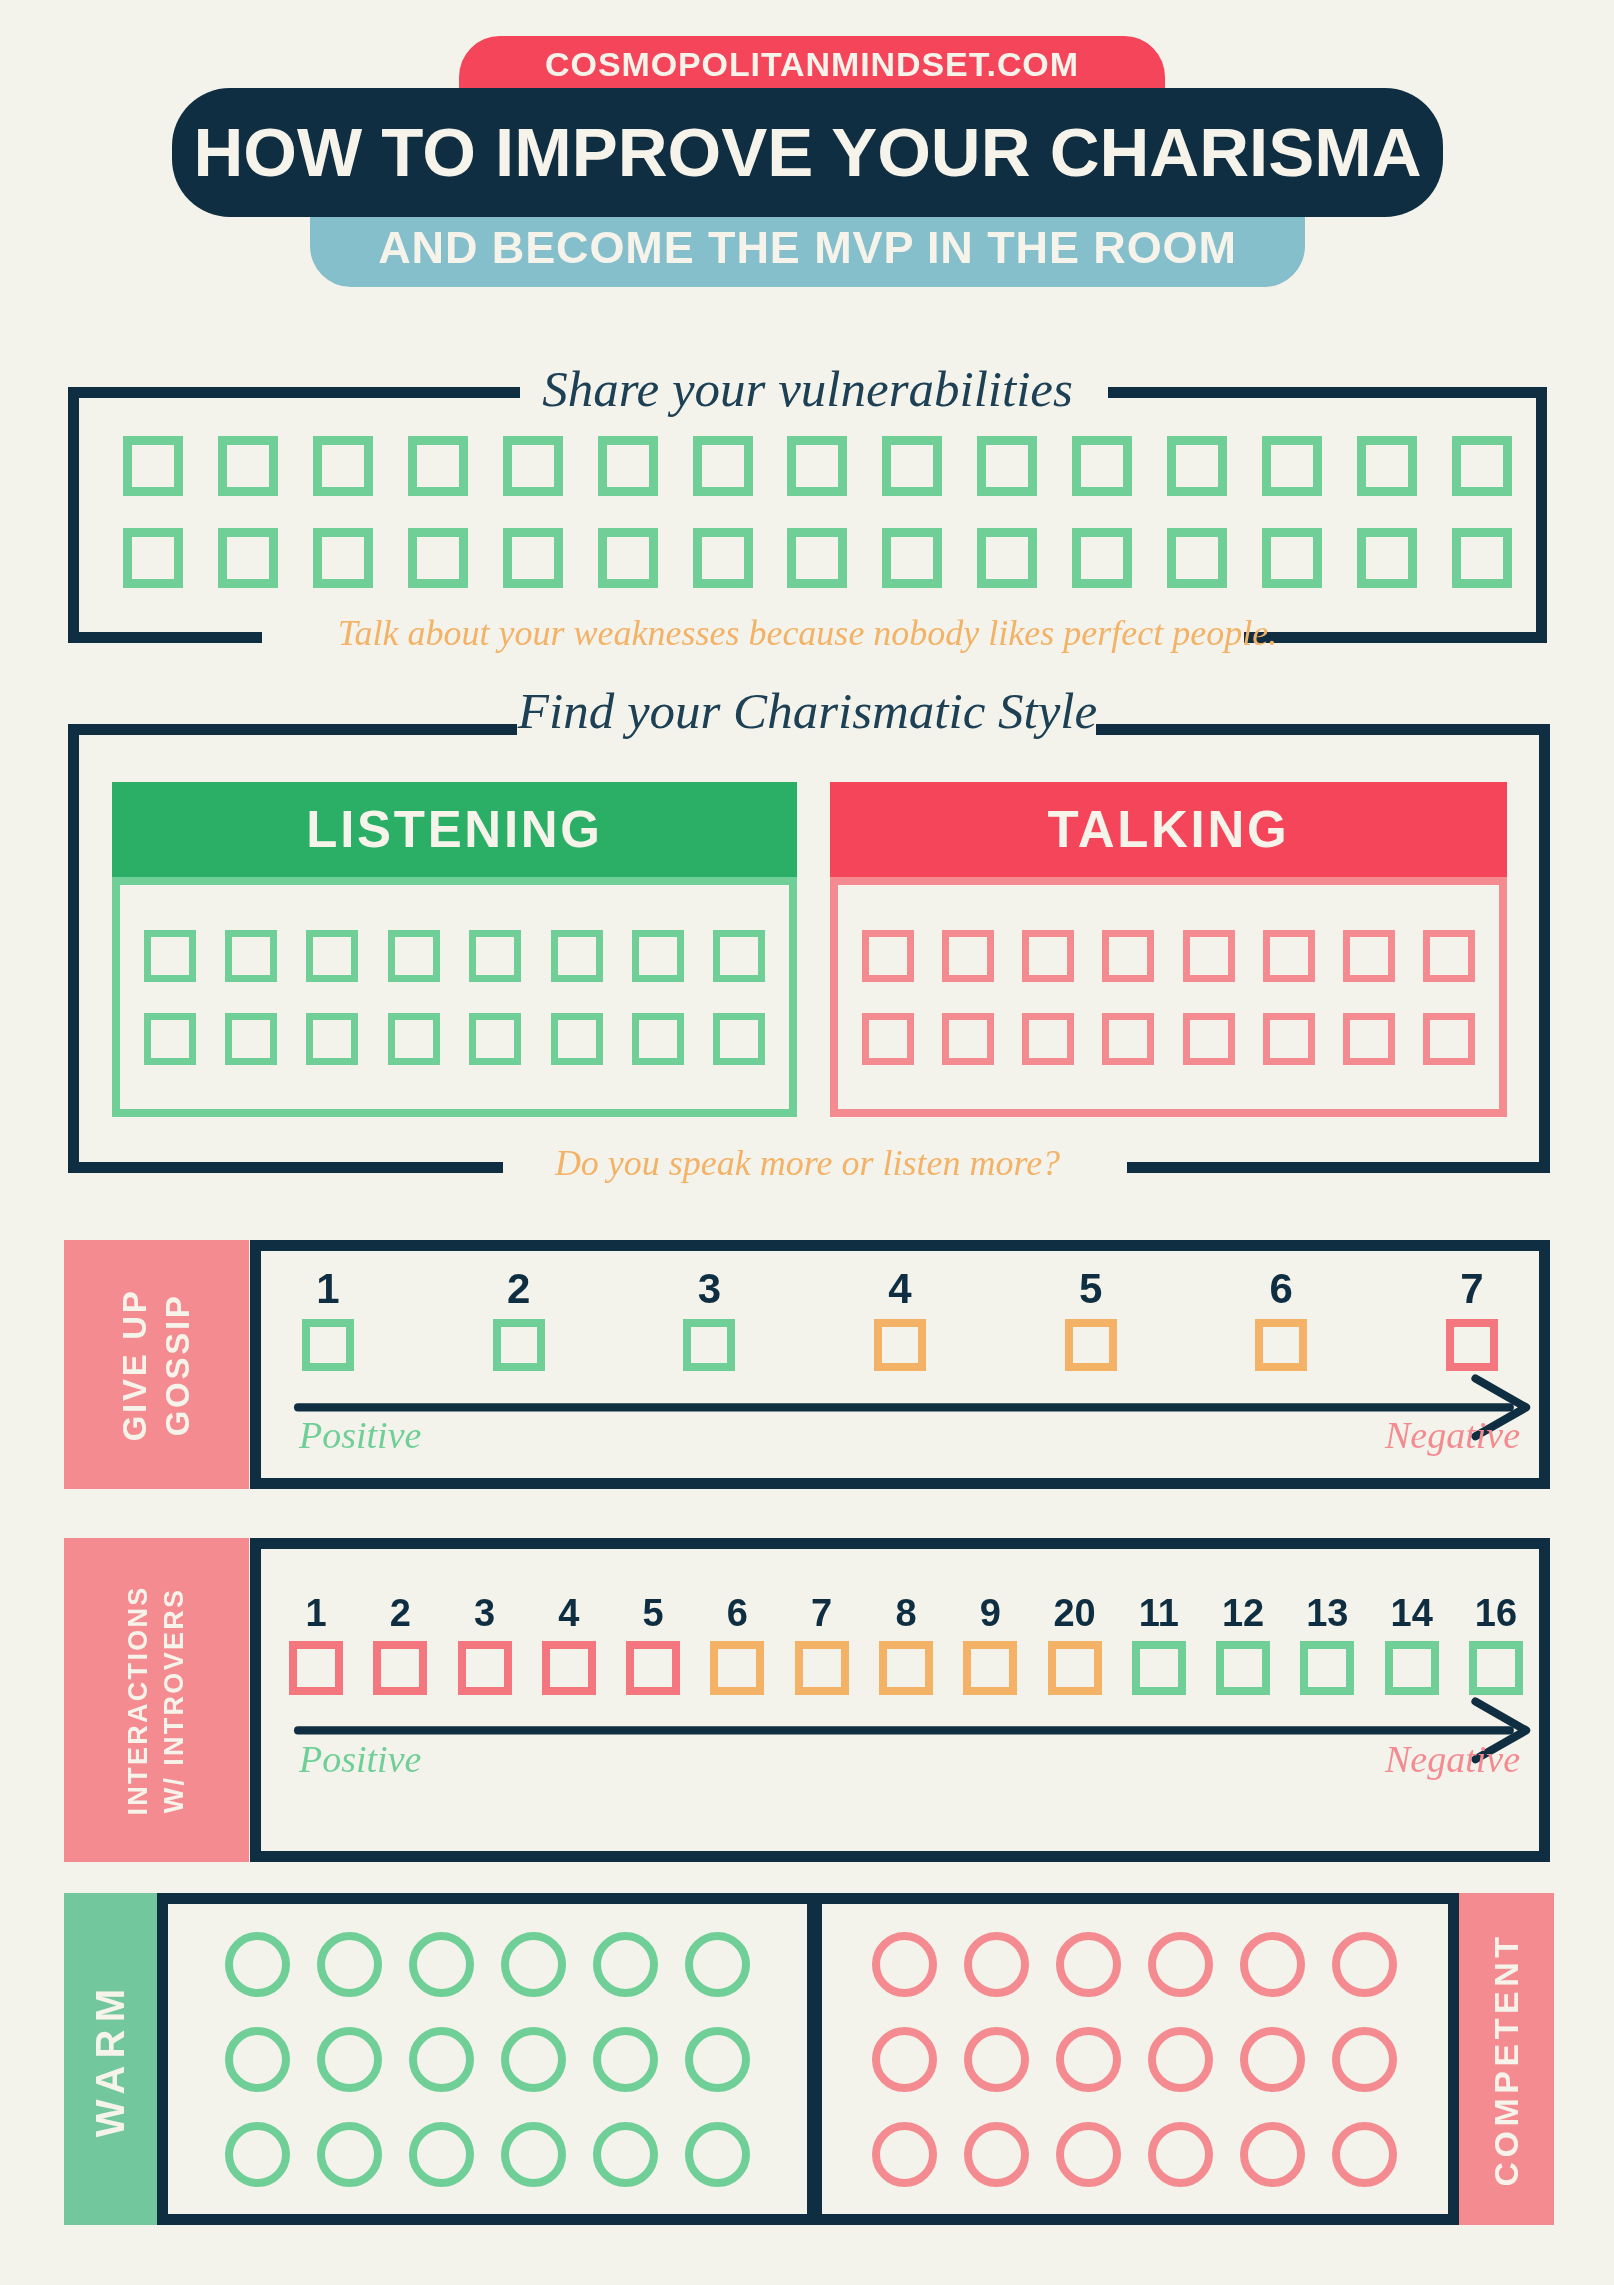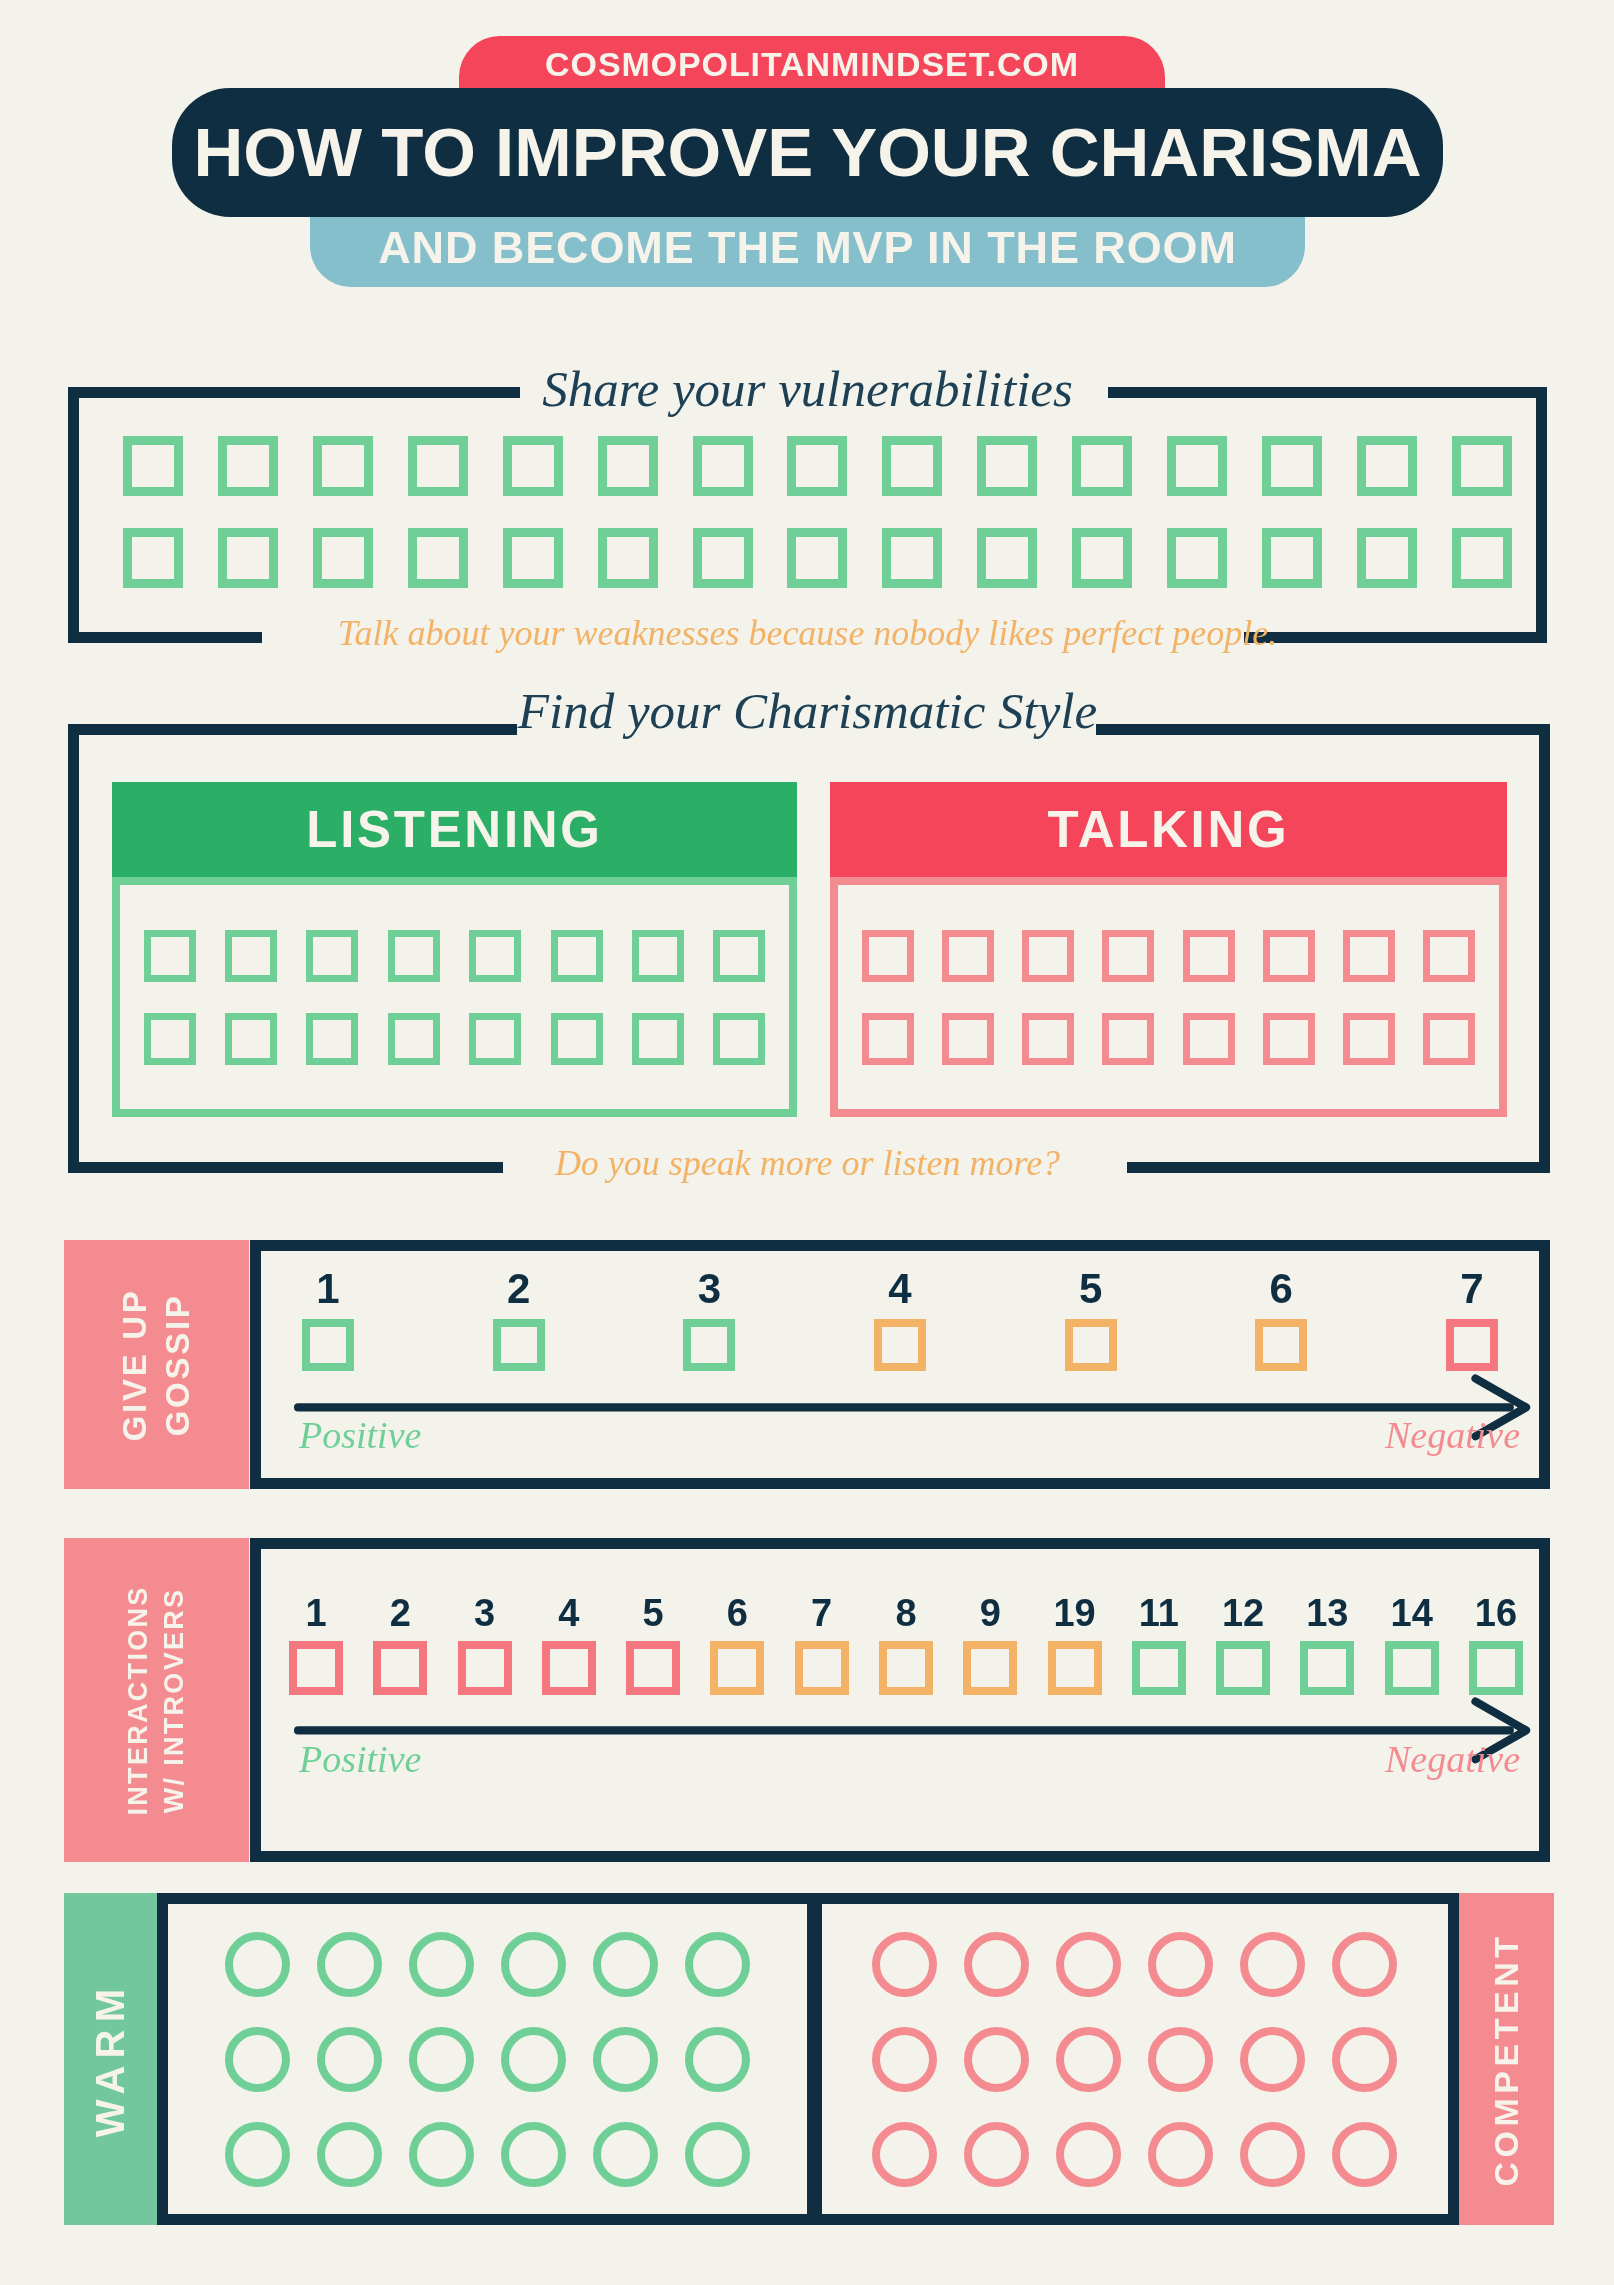--- a/index.html
+++ b/index.html
@@ -278,21 +278,21 @@
       </div>
       <div class="step">
         <div class="step-num num-md">8</div>
         <div class="step-square" style="border-color: rgb(243, 178, 102);"></div>
       </div>
       <div class="step">
         <div class="step-num num-md">9</div>
         <div class="step-square" style="border-color: rgb(243, 178, 102);"></div>
       </div>
       <div class="step">
-        <div class="step-num num-md">19</div>
+        <div class="step-num num-md">20</div>
         <div class="step-square" style="border-color: rgb(243, 178, 102);"></div>
       </div>
       <div class="step">
         <div class="step-num num-md">11</div>
         <div class="step-square" style="border-color: rgb(111, 207, 151);"></div>
       </div>
       <div class="step">
         <div class="step-num num-md">12</div>
         <div class="step-square" style="border-color: rgb(111, 207, 151);"></div>
       </div>

